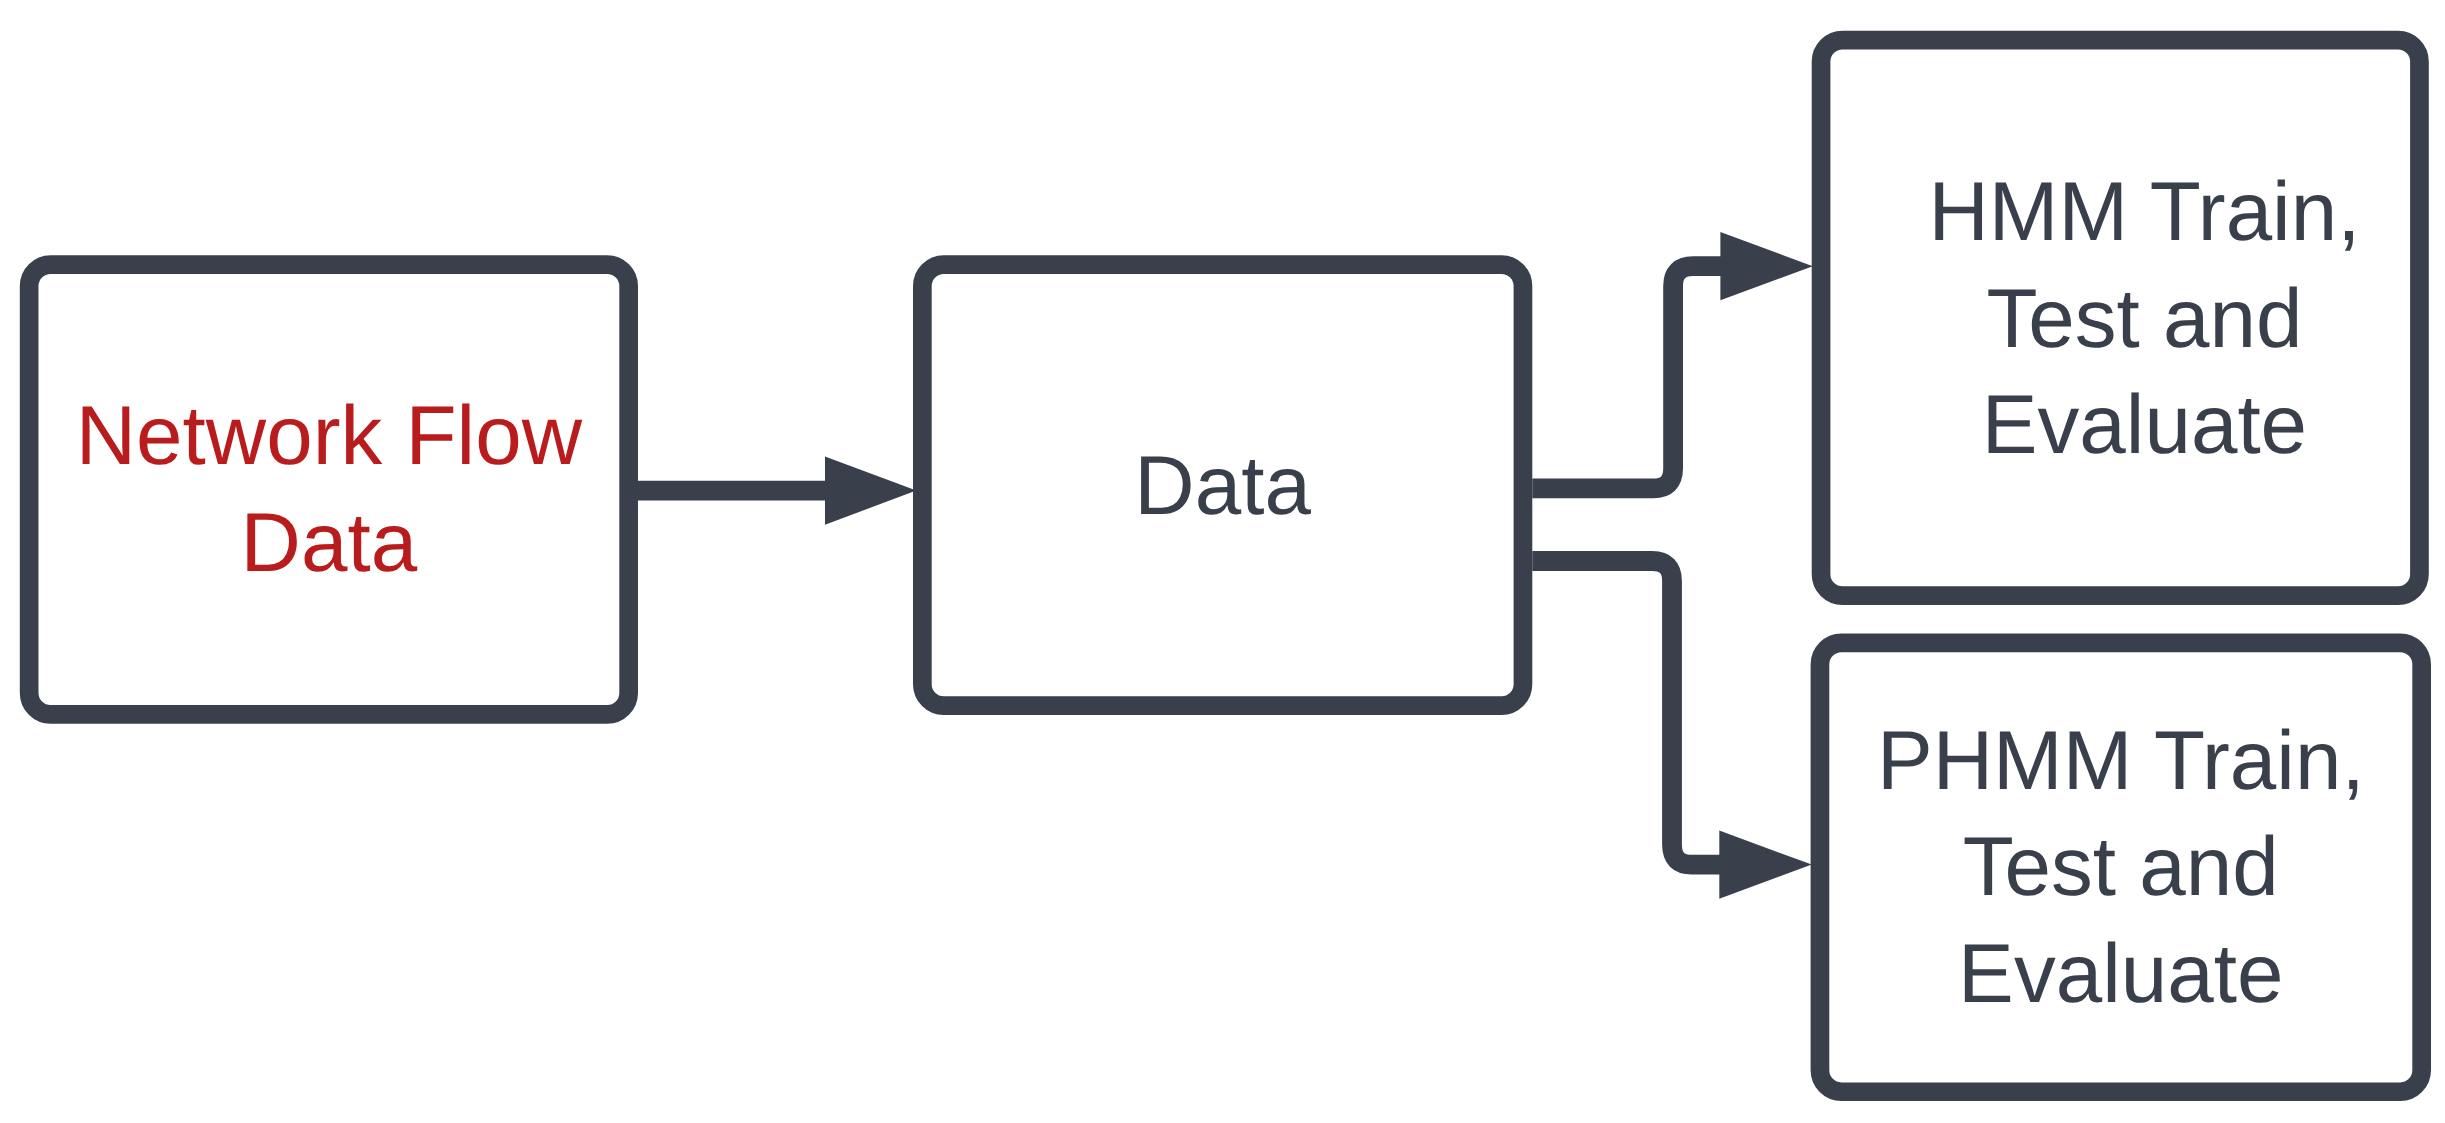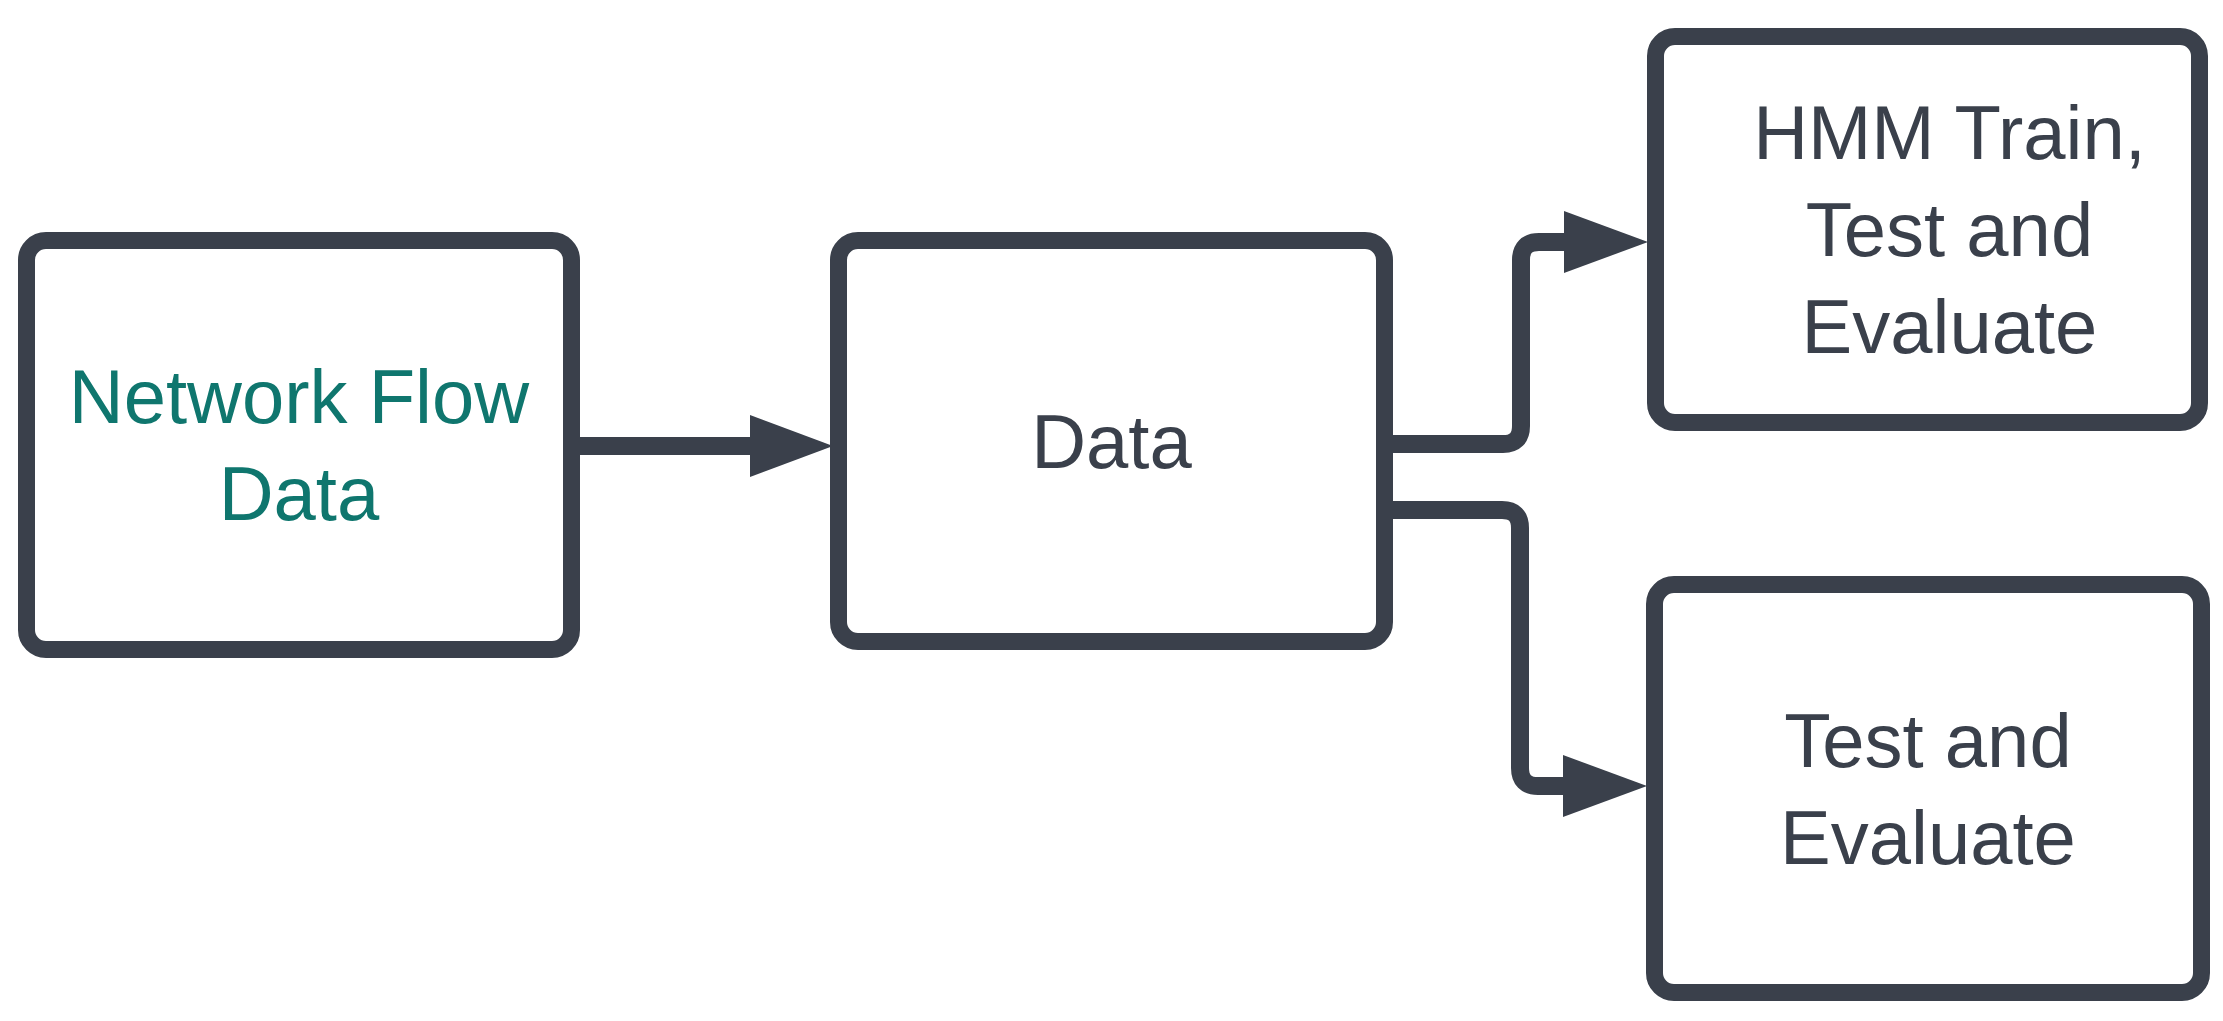--- a/index.html
+++ b/index.html
@@ -37,21 +37,21 @@
     font-size: 76px;
     line-height: 97px;
     font-weight: 400;
   }
   .node span {
     display: block;
     white-space: nowrap;
   }
   #node-network-flow { left: 18px;   top: 232px; width: 562px; height: 426px; }
   #node-preprocess   { left: 830px;  top: 232px; width: 563px; height: 418px; }
-  #node-hmm          { left: 1647px; top: 28px;  width: 561px; height: 403px; padding-left: 44px; }
+  #node-hmm          { left: 1647px; top: 28px;  width: 561px; height: 522px; padding-left: 44px; }
   #node-phmm         { left: 1646px; top: 576px; width: 564px; height: 425px; }
 </style>
 </head>
 <body>
 
 <div id="canvas" style="background: rgb(255, 255, 255);">
 
   <svg id="edges" viewBox="0 0 2223 1021" xmlns="http://www.w3.org/2000/svg">
 
     <g>
@@ -63,33 +63,34 @@
       <path d="M 1393 444 L 1503 444 Q 1521 444 1521 426 L 1521 260 Q 1521 242 1539 242 L 1566 242" fill="none" stroke="#3a404b" stroke-width="18" stroke-linejoin="round"></path>
       <polygon fill="#3a404b" points="1648,242 1564,211 1564,273"></polygon>
     </g>
 
     <g>
       <path d="M 1393 510 L 1502 510 Q 1520 510 1520 528 L 1520 768 Q 1520 786 1538 786 L 1564 786" fill="none" stroke="#3a404b" stroke-width="18" stroke-linejoin="round"></path>
       <polygon fill="#3a404b" points="1647,786 1563,755 1563,817"></polygon>
     </g>
   </svg>
 
-  <div class="node" id="node-network-flow" style="border-color: rgb(58, 64, 75); color: #0f766e;">
+  <div class="node" id="node-network-flow" style="border-color: rgb(58, 64, 75); color: #b91c1c;">
     <span>Network Flow</span>
     <span>Data</span>
   </div>
 
   <div class="node" id="node-preprocess" style="border-color: rgb(58, 64, 75); color: rgb(58, 64, 75);">
     <span>Data</span>
   </div>
 
   <div class="node" id="node-hmm" style="border-color: rgb(58, 64, 75); color: rgb(58, 64, 75);">
     <span>HMM Train,</span>
     <span>Test and</span>
     <span>Evaluate</span>
   </div>
 
   <div class="node" id="node-phmm" style="border-color: rgb(58, 64, 75); color: rgb(58, 64, 75);">
+    <span>PHMM Train,</span>
     <span>Test and</span>
     <span>Evaluate</span>
   </div>
 
 </div>
 
 </body></html>

